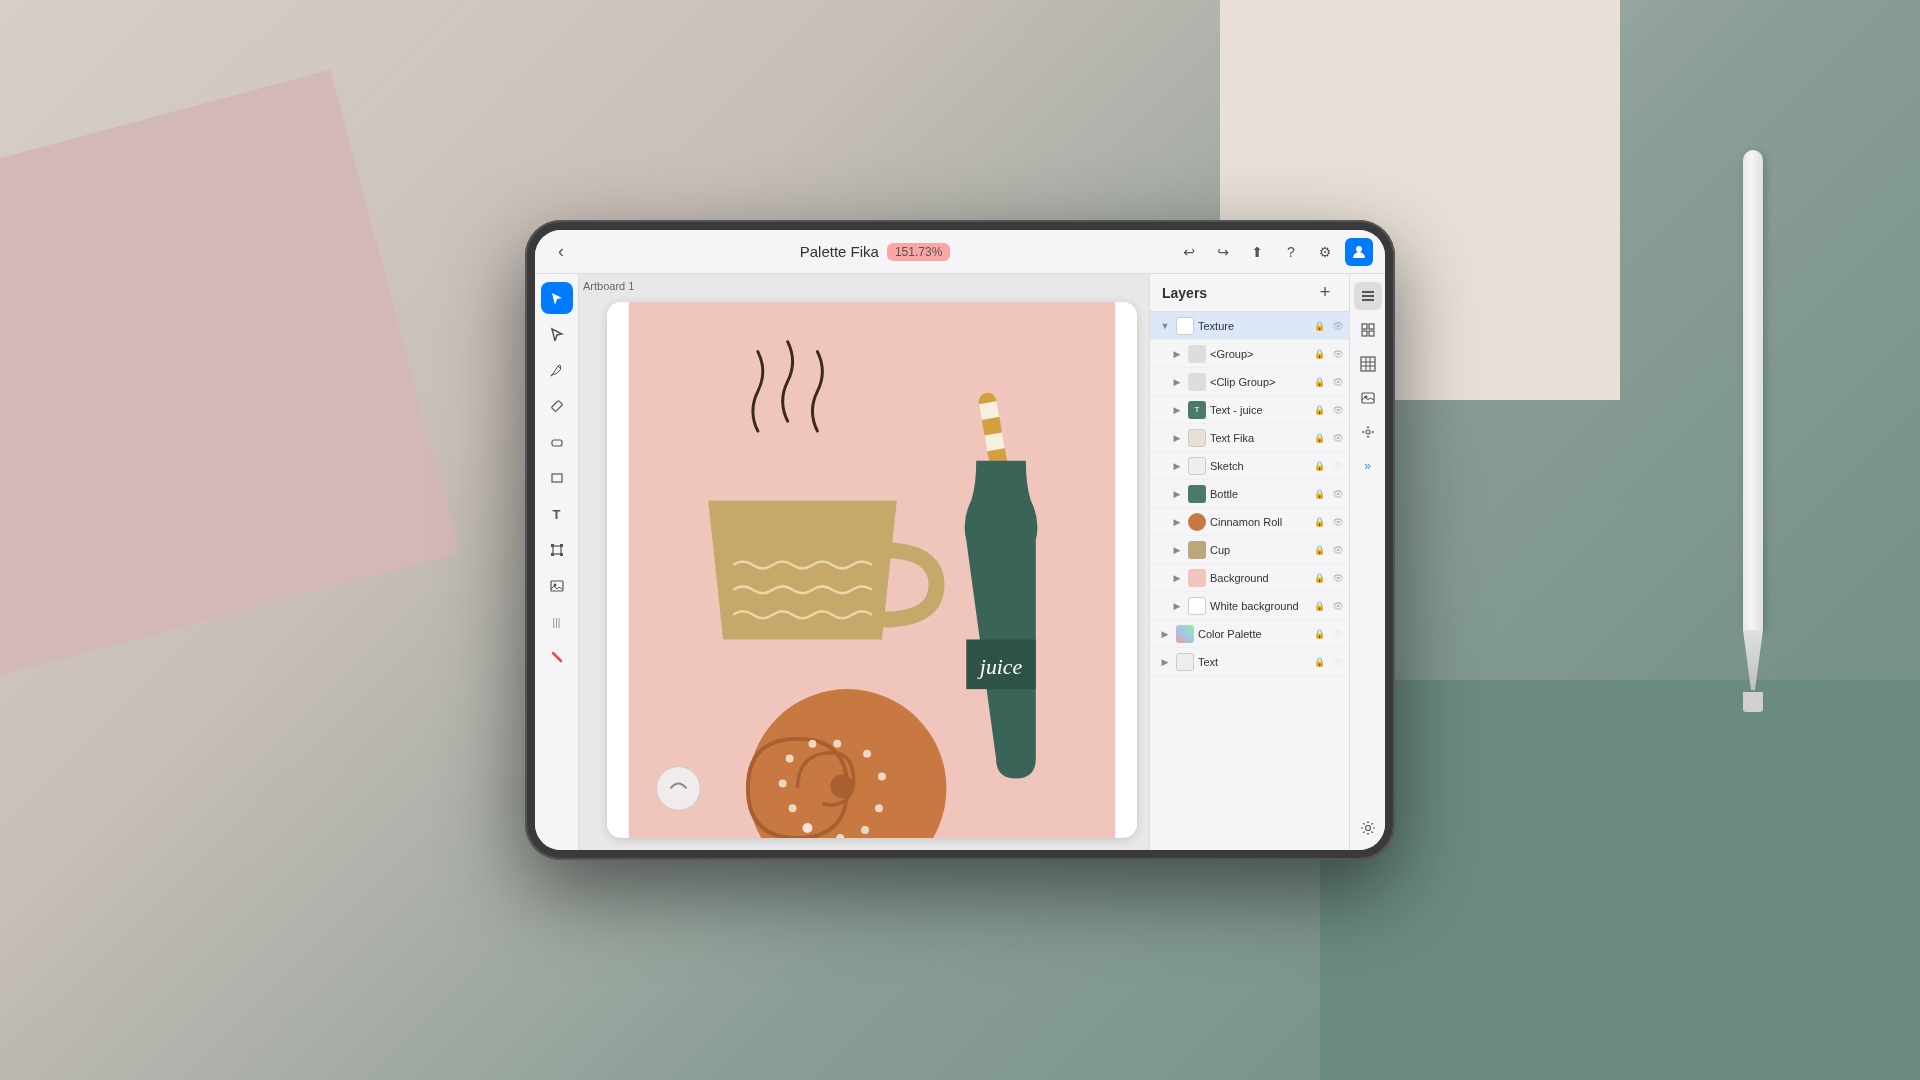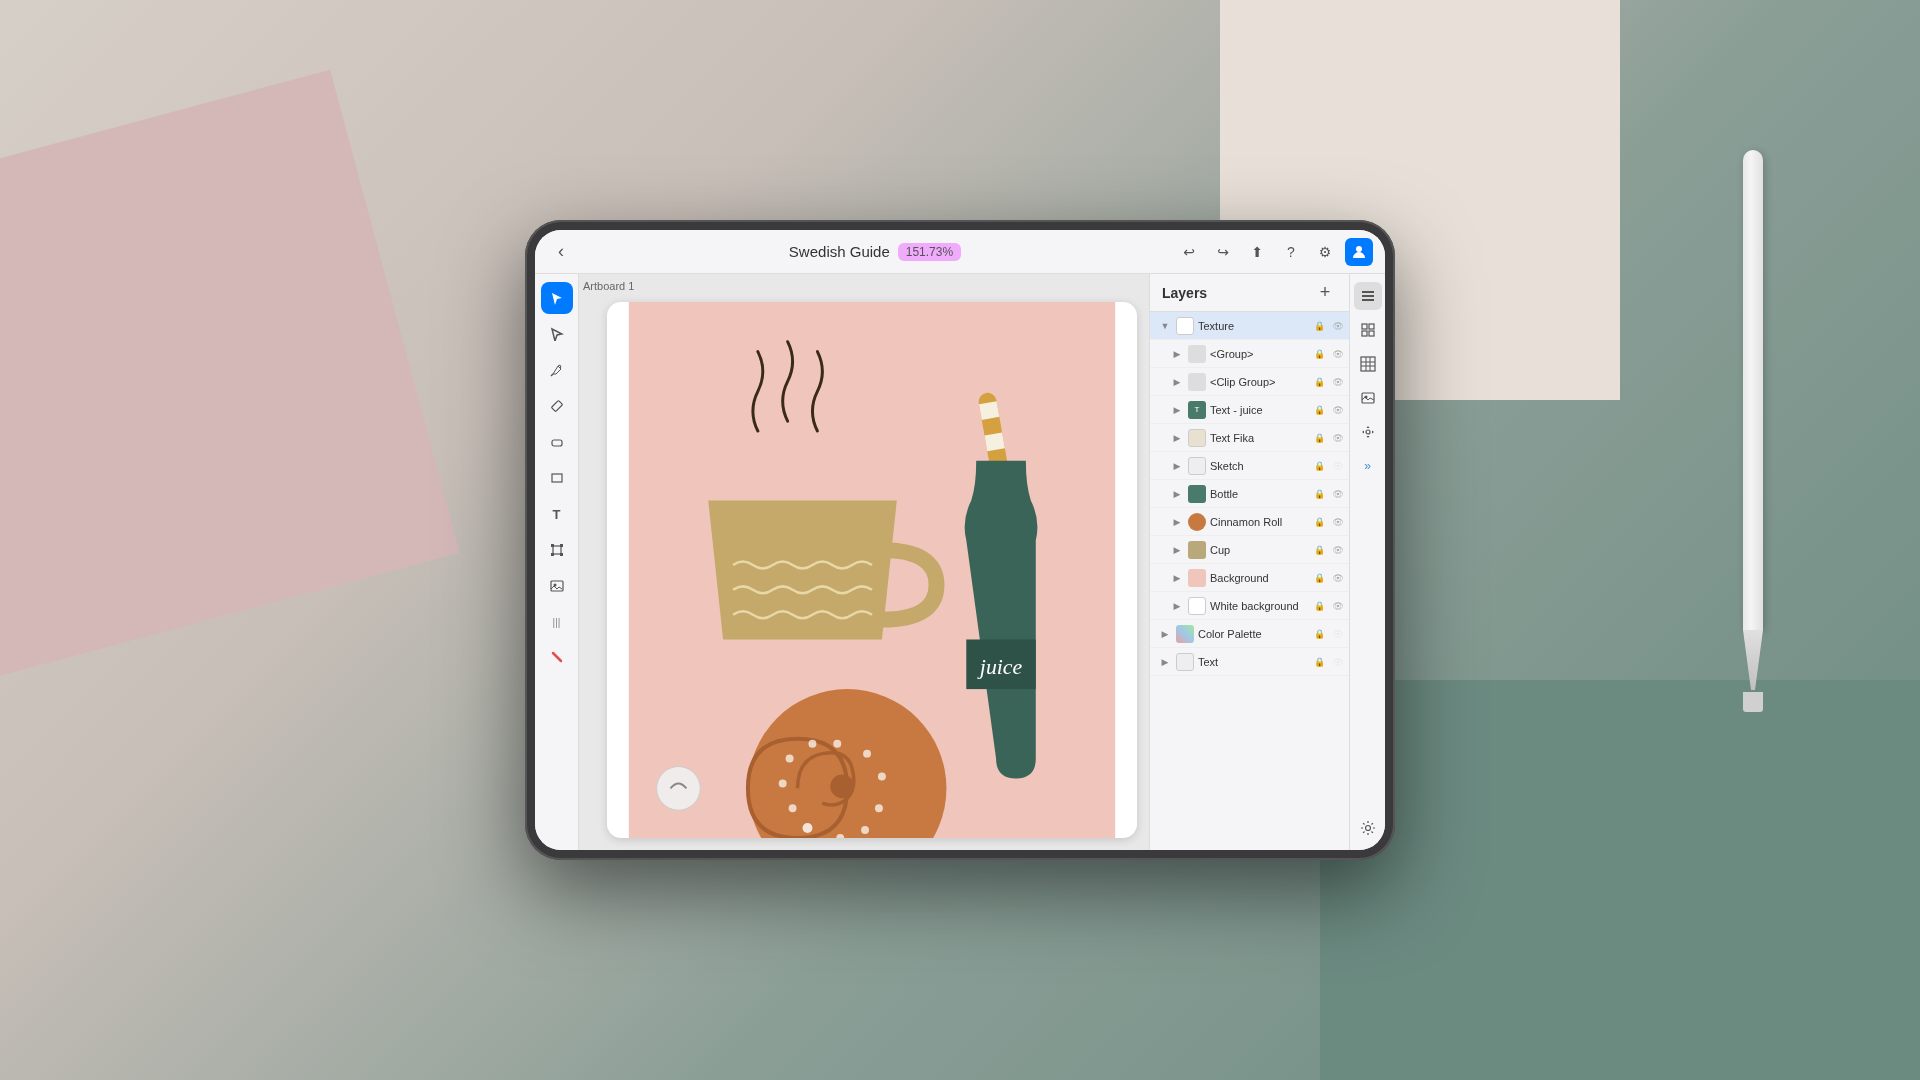--- a/index.html
+++ b/index.html
@@ -128,21 +128,21 @@
       align-items: center;
       justify-content: center;
       gap: 8px;
     }
     .header-title {
       font-size: 15px;
       font-weight: 500;
       color: #333;
     }
     .header-zoom {
-      background: #f0abfc;
+      background: #fca5a5;
       border-radius: 6px;
       padding: 2px 8px;
       font-size: 12px;
       color: #555;
     }
     .header-actions {
       display: flex;
       align-items: center;
       gap: 6px;
     }
@@ -386,21 +386,21 @@
   <div class="pencil-tip"></div>
   <div class="pencil-flat"></div>
 </div>
 
 <div class="ipad-frame">
   <div class="ipad-screen">
 
     <div class="app-header">
       <div class="header-back">‹</div>
       <div class="header-center">
-        <span class="header-title">Swedish Guide</span>
+        <span class="header-title">Palette Fika</span>
         <span class="header-zoom">151.73%</span>
       </div>
       <div class="header-actions">
         <div class="header-icon">↩</div>
         <div class="header-icon">↪</div>
         <div class="header-icon">⬆</div>
         <div class="header-icon">?</div>
         <div class="header-icon">⚙</div>
         <div class="header-icon-blue">
           <svg width="14" height="14" viewBox="0 0 14 14" fill="white">

